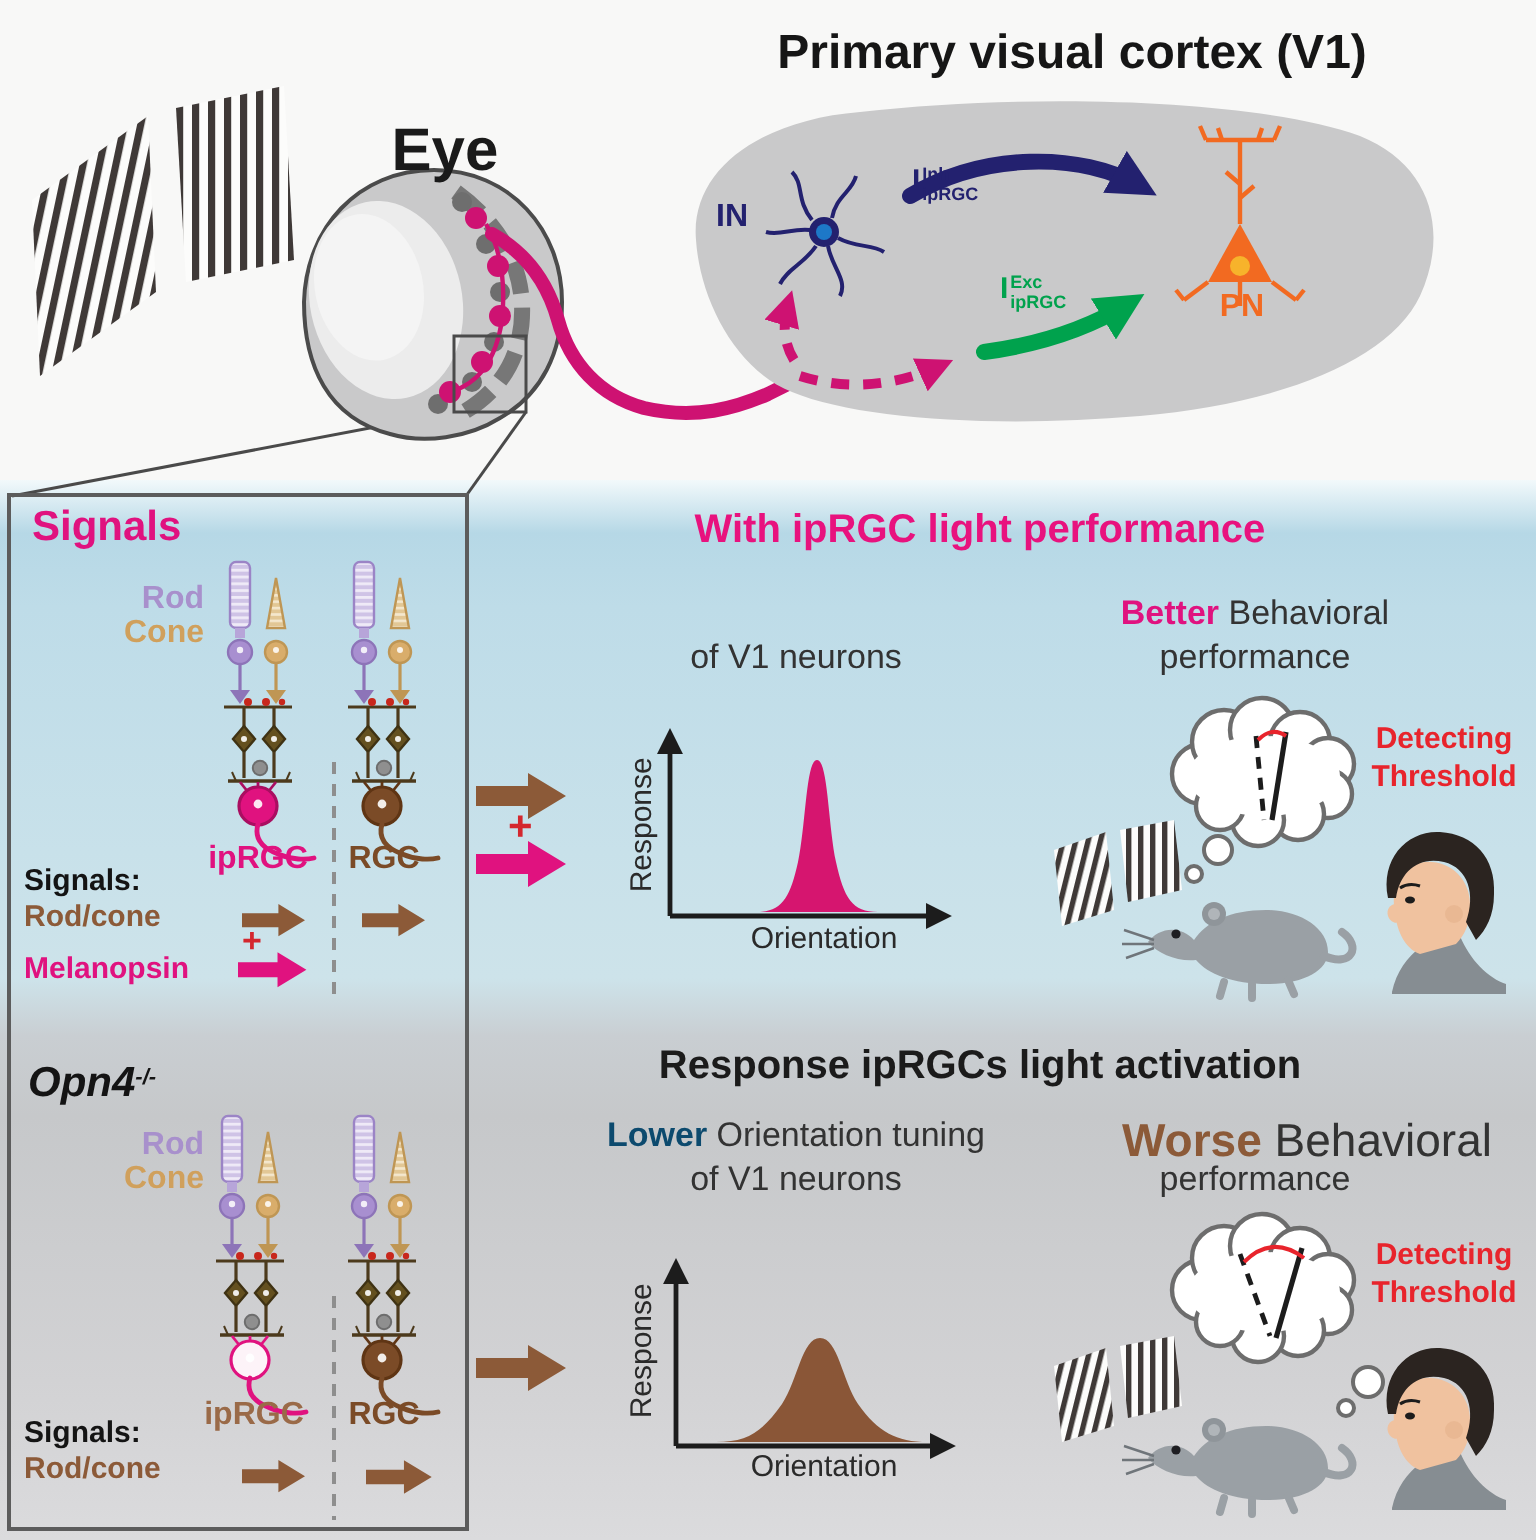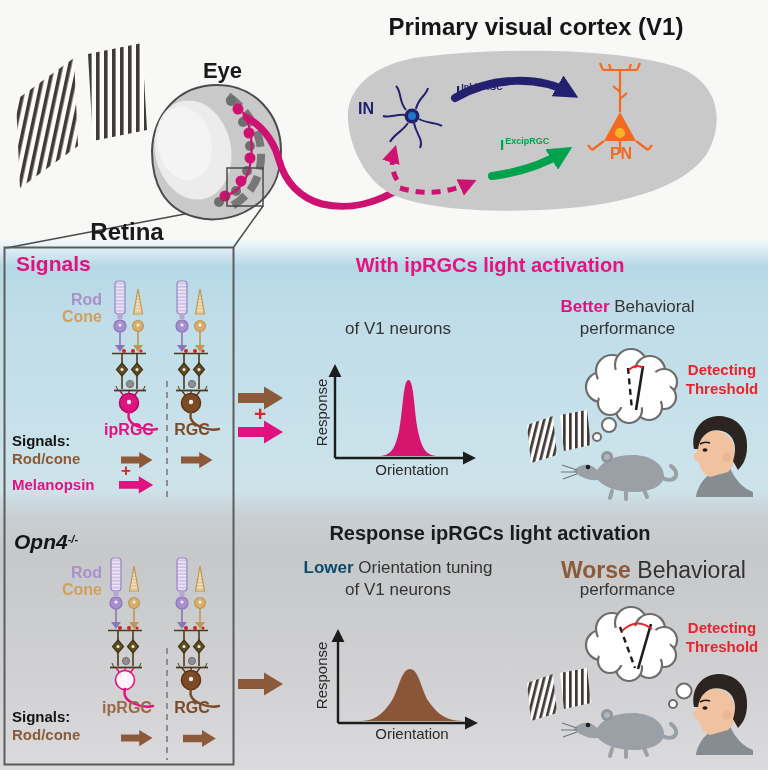--- a/index.html
+++ b/index.html
@@ -4,21 +4,21 @@
 <style>
   html,body{margin:0;padding:0;background:#ffffff;}
   #canvas{position:relative;width:768px;height:770px;overflow:hidden;
           font-family:"Liberation Sans",sans-serif;background:#f8f8f7;}
   #art{position:absolute;left:0;top:0;}
   .t{position:absolute;line-height:1.12;white-space:nowrap;}
   .c{text-align:center;}
   .b{font-weight:bold;}
   .ilab{display:flex;align-items:flex-start;font-weight:bold;}
   .ibase{font-size:15px;line-height:1;}
-  .istack{display:flex;flex-direction:row;font-size:9px;line-height:1.08;margin-left:1px;}
+  .istack{display:flex;flex-direction:column;font-size:9px;line-height:1.08;margin-left:1px;}
   .gene{font-style:italic;font-weight:bold;font-size:21px;color:#141414;}
   .geneSup{font-style:italic;font-weight:bold;font-size:11px;color:#141414;vertical-align:6px;}
   .rot{transform:rotate(-90deg);}
 </style>
 </head>
 <body>
 
 <div id="canvas">
 
 <svg id="art" width="768" height="770" viewBox="0 0 768 770">
@@ -293,23 +293,22 @@
     <path d="M622,631 Q636,617 652,629" stroke="#e8242c" stroke-width="2" fill="none"></path>
     <circle cx="684" cy="691" r="7.5" fill="#ffffff" stroke="#6d6d6d" stroke-width="2"></circle>
     <circle cx="673" cy="704" r="4" fill="#ffffff" stroke="#6d6d6d" stroke-width="2"></circle>
     <use href="#mouseSil" transform="translate(0,258)"></use>
     <use href="#personSil" transform="translate(0,258)"></use>
   </g>
 </svg>
 
 <div class="t b c" style="left:356px;top:14px;width:360px;font-size:24px;color:#161616">Primary visual cortex (V1)</div>
 
-<div class="t b c" style="left:185px;top:59px;width:75px;font-size:22px;color:#1a1a1a">Eye</div>
-
-<div class="t b c" style="left:62px;top:219px;width:130px;font-size:24px;color:#1a1a1a">Retina</div>
+<div class="t b c" style="left:185px;top:59px;width:75px;font-size:30px;color:#1a1a1a">Eye</div>
+
 
 <div class="t b" style="left:358px;top:100px;font-size:16px;color:#23216f">IN</div>
 
 <div class="t b c" style="left:601px;top:145px;width:40px;font-size:16px;color:#f26a21">PN</div>
 
 <div class="t ilab" style="left:456px;top:83px;color:#23216f">
   <span class="ibase">I</span>
   <span class="istack">
     <span>Inh</span>
     <span>ipRGC</span>
@@ -337,21 +336,21 @@
 <div class="t" style="left:14px;top:530px">
   <span class="gene">Opn4</span><span class="geneSup">-/-</span>
 </div>
 <div class="t b" style="left:48px;top:564px;width:54px;text-align:right;font-size:16px;color:#a890cc">Rod</div>
 <div class="t b" style="left:38px;top:581px;width:64px;text-align:right;font-size:16px;color:#d0a05c">Cone</div>
 <div class="t b c" style="left:96px;top:699px;width:62px;font-size:16px;color:#9a6a48">ipRGC</div>
 <div class="t b c" style="left:167px;top:699px;width:50px;font-size:16px;color:#7b4b27">RGC</div>
 <div class="t b" style="left:12px;top:709px;font-size:15px;color:#141414">Signals:</div>
 <div class="t b" style="left:12px;top:727px;font-size:15px;color:#8c5a38">Rod/cone</div>
 
-<div class="t b c" style="left:240px;top:254px;width:500px;font-size:20px;color:#e8127e">With ipRGCs light activation</div>
+<div class="t b c" style="left:240px;top:254px;width:500px;font-size:20px;color:#e8127e">With ipRGC light performance</div>
 <div class="t c" style="left:270px;top:319px;width:256px;font-size:17px;color:#333333">of V1 neurons</div>
 <div class="t c" style="left:525px;top:297px;width:205px;font-size:17px;color:#333333">
   <span class="b" style="color:#e0127f">Better</span><span> Behavioral</span>
 </div>
 <div class="t c" style="left:525px;top:319px;width:205px;font-size:17px;color:#333333">performance</div>
 <div class="t c b" style="left:668px;top:361px;width:108px;font-size:15px;color:#e8242c;line-height:1.25">
   <div>Detecting</div>
   <div>Threshold</div>
 </div>
 <div class="t b" style="left:254px;top:402px;font-size:21px;color:#d4272e">+</div>

